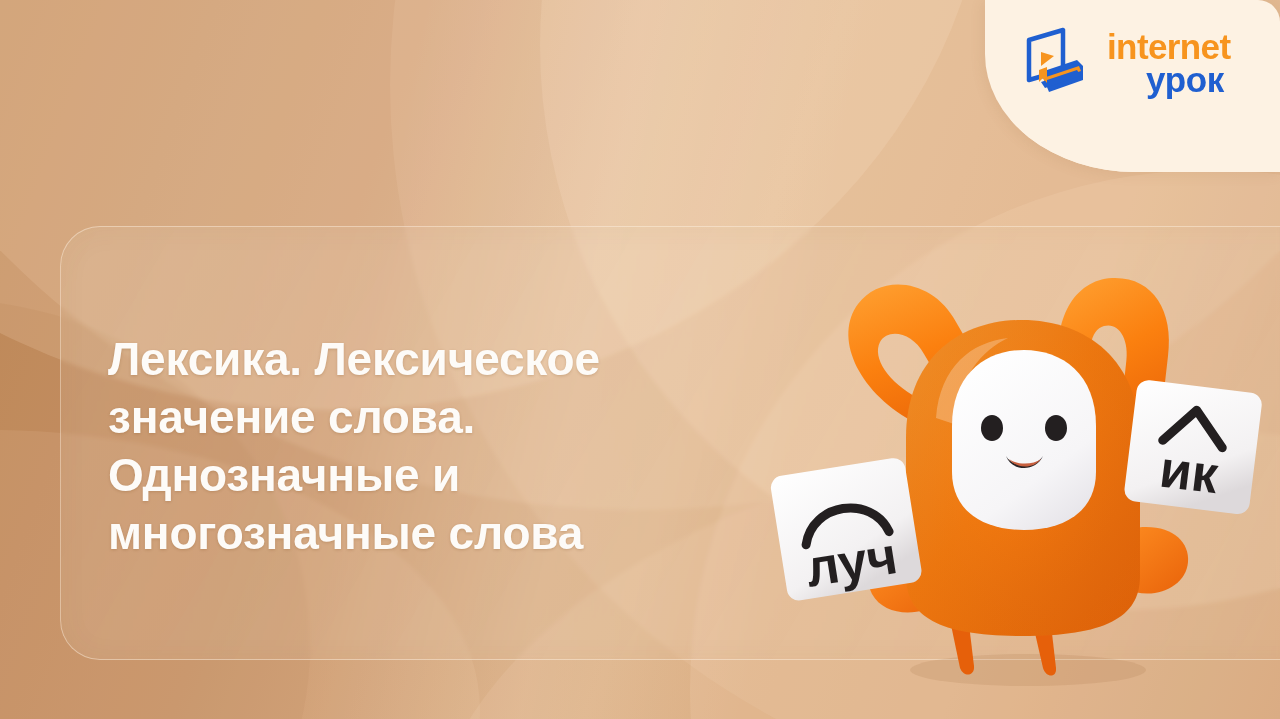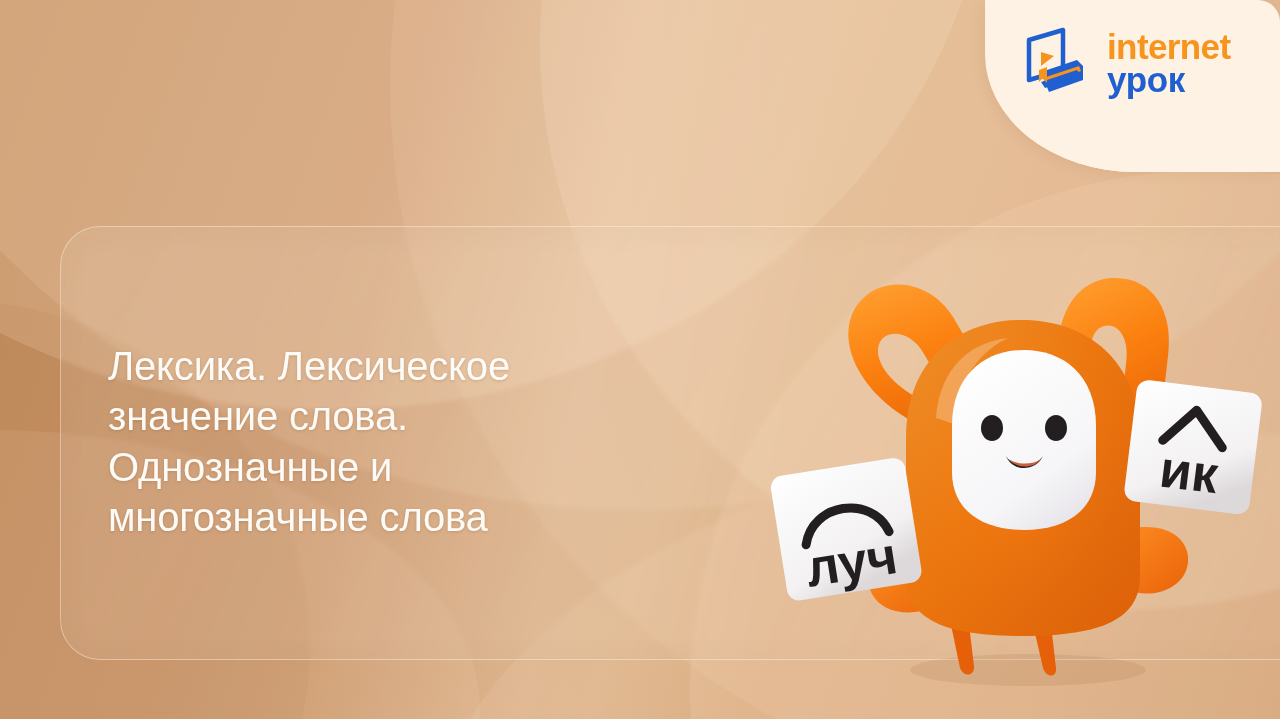--- a/index.html
+++ b/index.html
@@ -71,24 +71,24 @@
     border-radius:40px;
     background:linear-gradient(120deg, rgba(255,246,234,0.13), rgba(255,240,220,0.05));
     border:1px solid rgba(255,244,228,0.42);
     box-shadow:0 2px 30px rgba(120,70,25,0.05) inset;
     backdrop-filter:blur(2px);
   }
 
   
   #title {
     position:absolute;
-    left:108px; top:341px;
+    left:108px; top:331px;
     width:640px;
-    font-size:40px;
-    font-weight:normal;
+    font-size:46px;
+    font-weight:bold;
     line-height:1.26;
     color:#fdfbf8;
     letter-spacing:-0.2px;
     text-shadow:0 1px 3px rgba(110,62,20,0.22);
     white-space:pre-line;
   }
 
   
   #logo-badge {
     position:absolute;
@@ -107,21 +107,21 @@
     border-radius:50%;
     background:#fdf2e3;
   }
   #logo-row {
     position:absolute; left:36px; top:26px;
     display:flex; align-items:center; gap:18px; z-index:2;
   }
   #logo-mark { width:68px; height:74px; flex:0 0 auto; }
   #logo-words { line-height:0.95; }
   .logo-line1 { font-size:35px; font-weight:bold; color:#f7941e; letter-spacing:-0.6px; }
-  .logo-line2 { font-size:35px; font-weight:bold; color:#1f5fd0; letter-spacing:-0.3px; }
+  .logo-line2 { font-size:35px; font-weight:bold; color:#1f5fd0; letter-spacing:-0.3px;margin-left:39px; }
 
   
   #mascot { position:absolute; left:760px; top:258px; width:520px; height:430px; }
 </style>
 </head>
 <body>
 
 <div id="slide">
 
   <div class="arc arc-a"></div>

